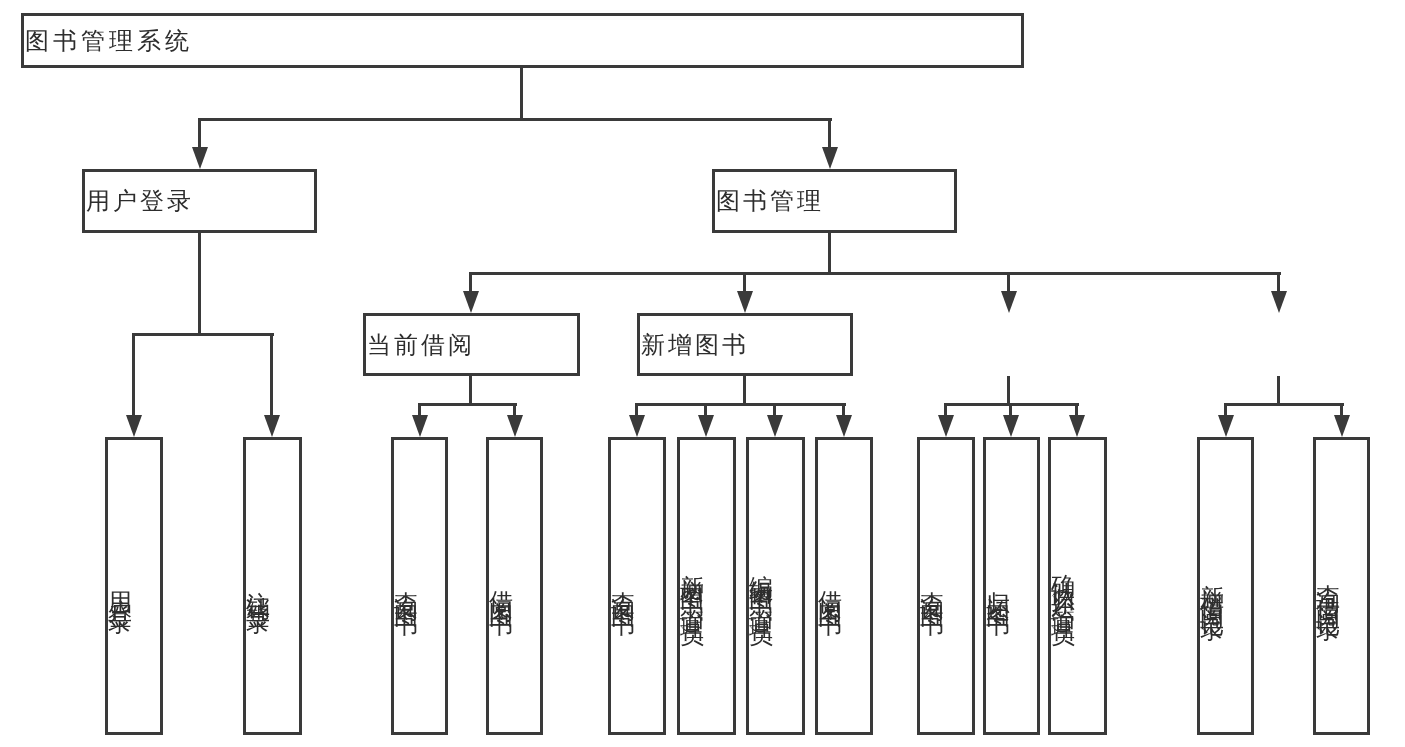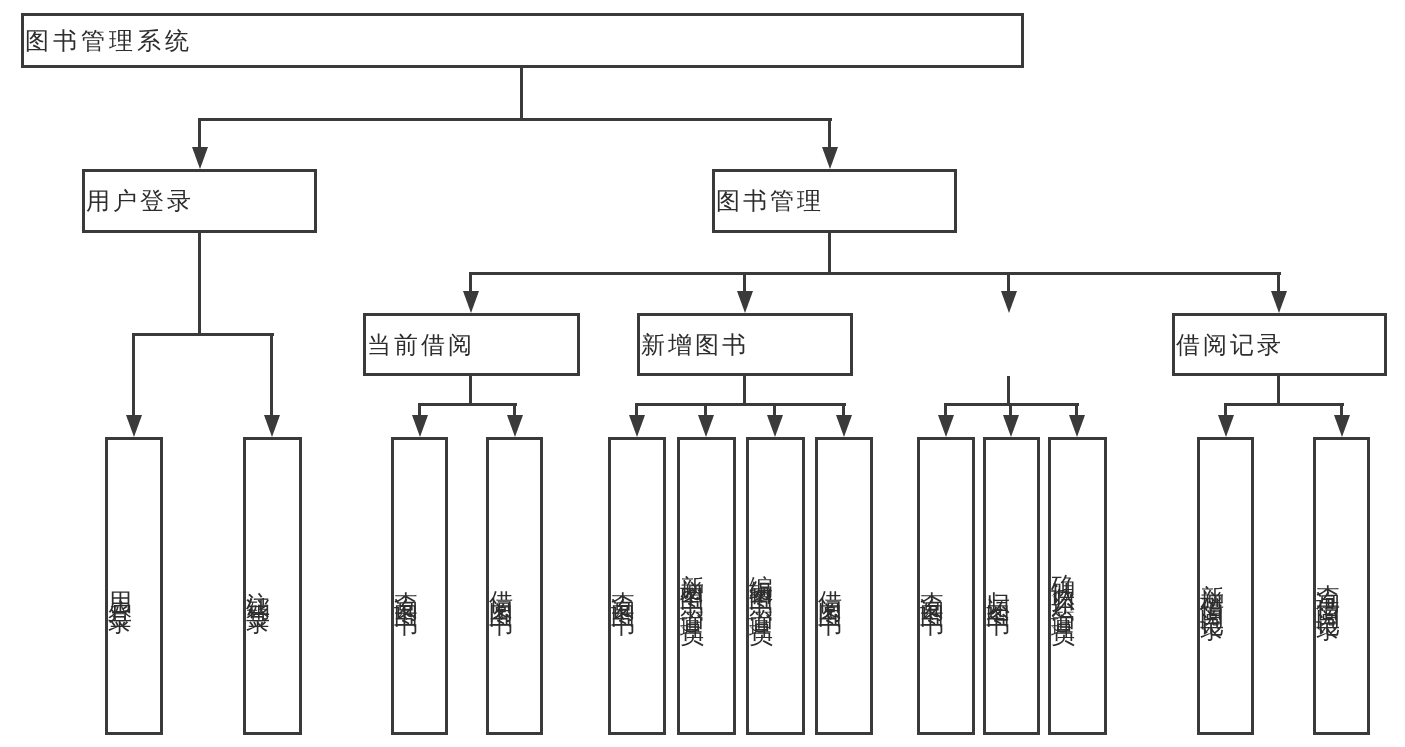--- a/index.html
+++ b/index.html
@@ -72,23 +72,20 @@
   <div class="vline" style="left:1007px;top:275px;height:20px;"></div>
   <div class="arrow" style="left:1001px;top:291px;"></div>
   <div class="vline" style="left:1277px;top:275px;height:20px;"></div>
   <div class="arrow" style="left:1271px;top:291px;"></div>
 
   <div class="box" style="left:363px;top:313px;width:217px;height:63px;">
     <span class="hlabel">当前借阅</span>
   </div>
   <div class="box" style="left:637px;top:313px;width:216px;height:63px;">
     <span class="hlabel">新增图书</span>
-  </div>
-  <div class="box" style="left:1172px;top:313px;width:215px;height:63px;">
-    <span class="hlabel">借阅记录</span>
   </div>
 
   <div class="vline" style="left:469px;top:376px;height:30px;"></div>
   <div class="hline" style="left:418px;top:403px;width:99px;"></div>
   <div class="vline" style="left:418px;top:406px;height:12px;"></div>
   <div class="arrow" style="left:412px;top:415px;"></div>
   <div class="vline" style="left:513px;top:406px;height:12px;"></div>
   <div class="arrow" style="left:507px;top:415px;"></div>
 
   <div class="vline" style="left:743px;top:376px;height:30px;"></div>

